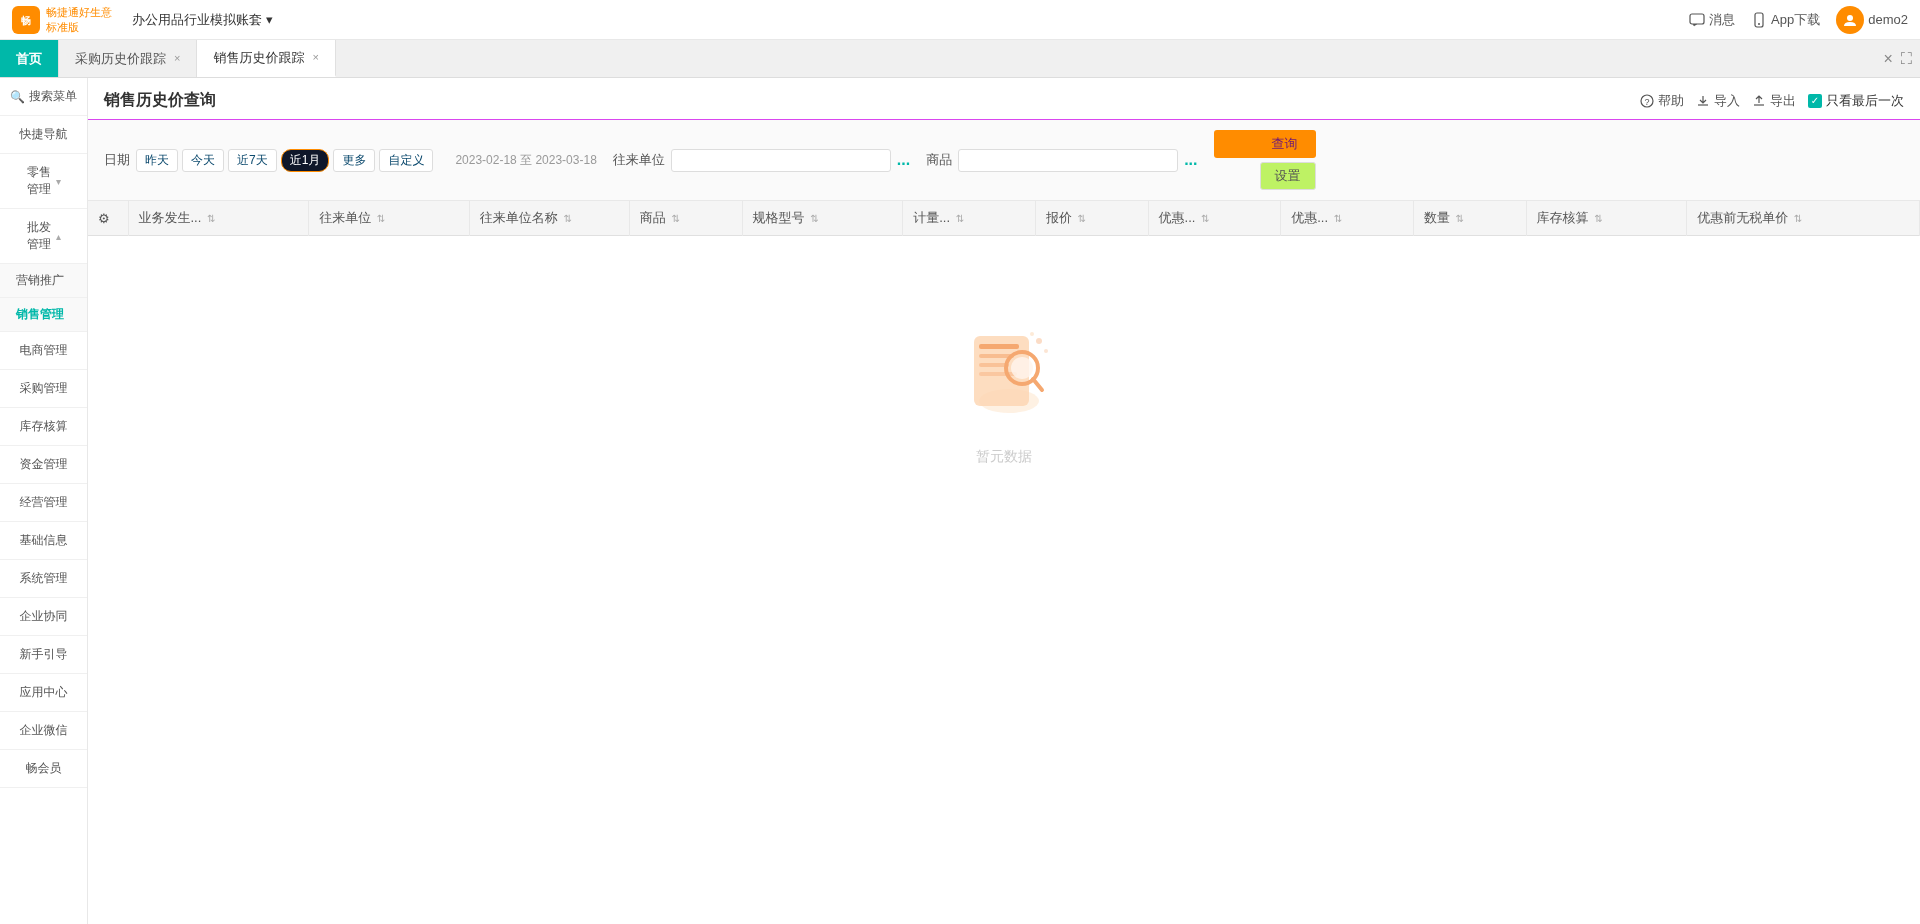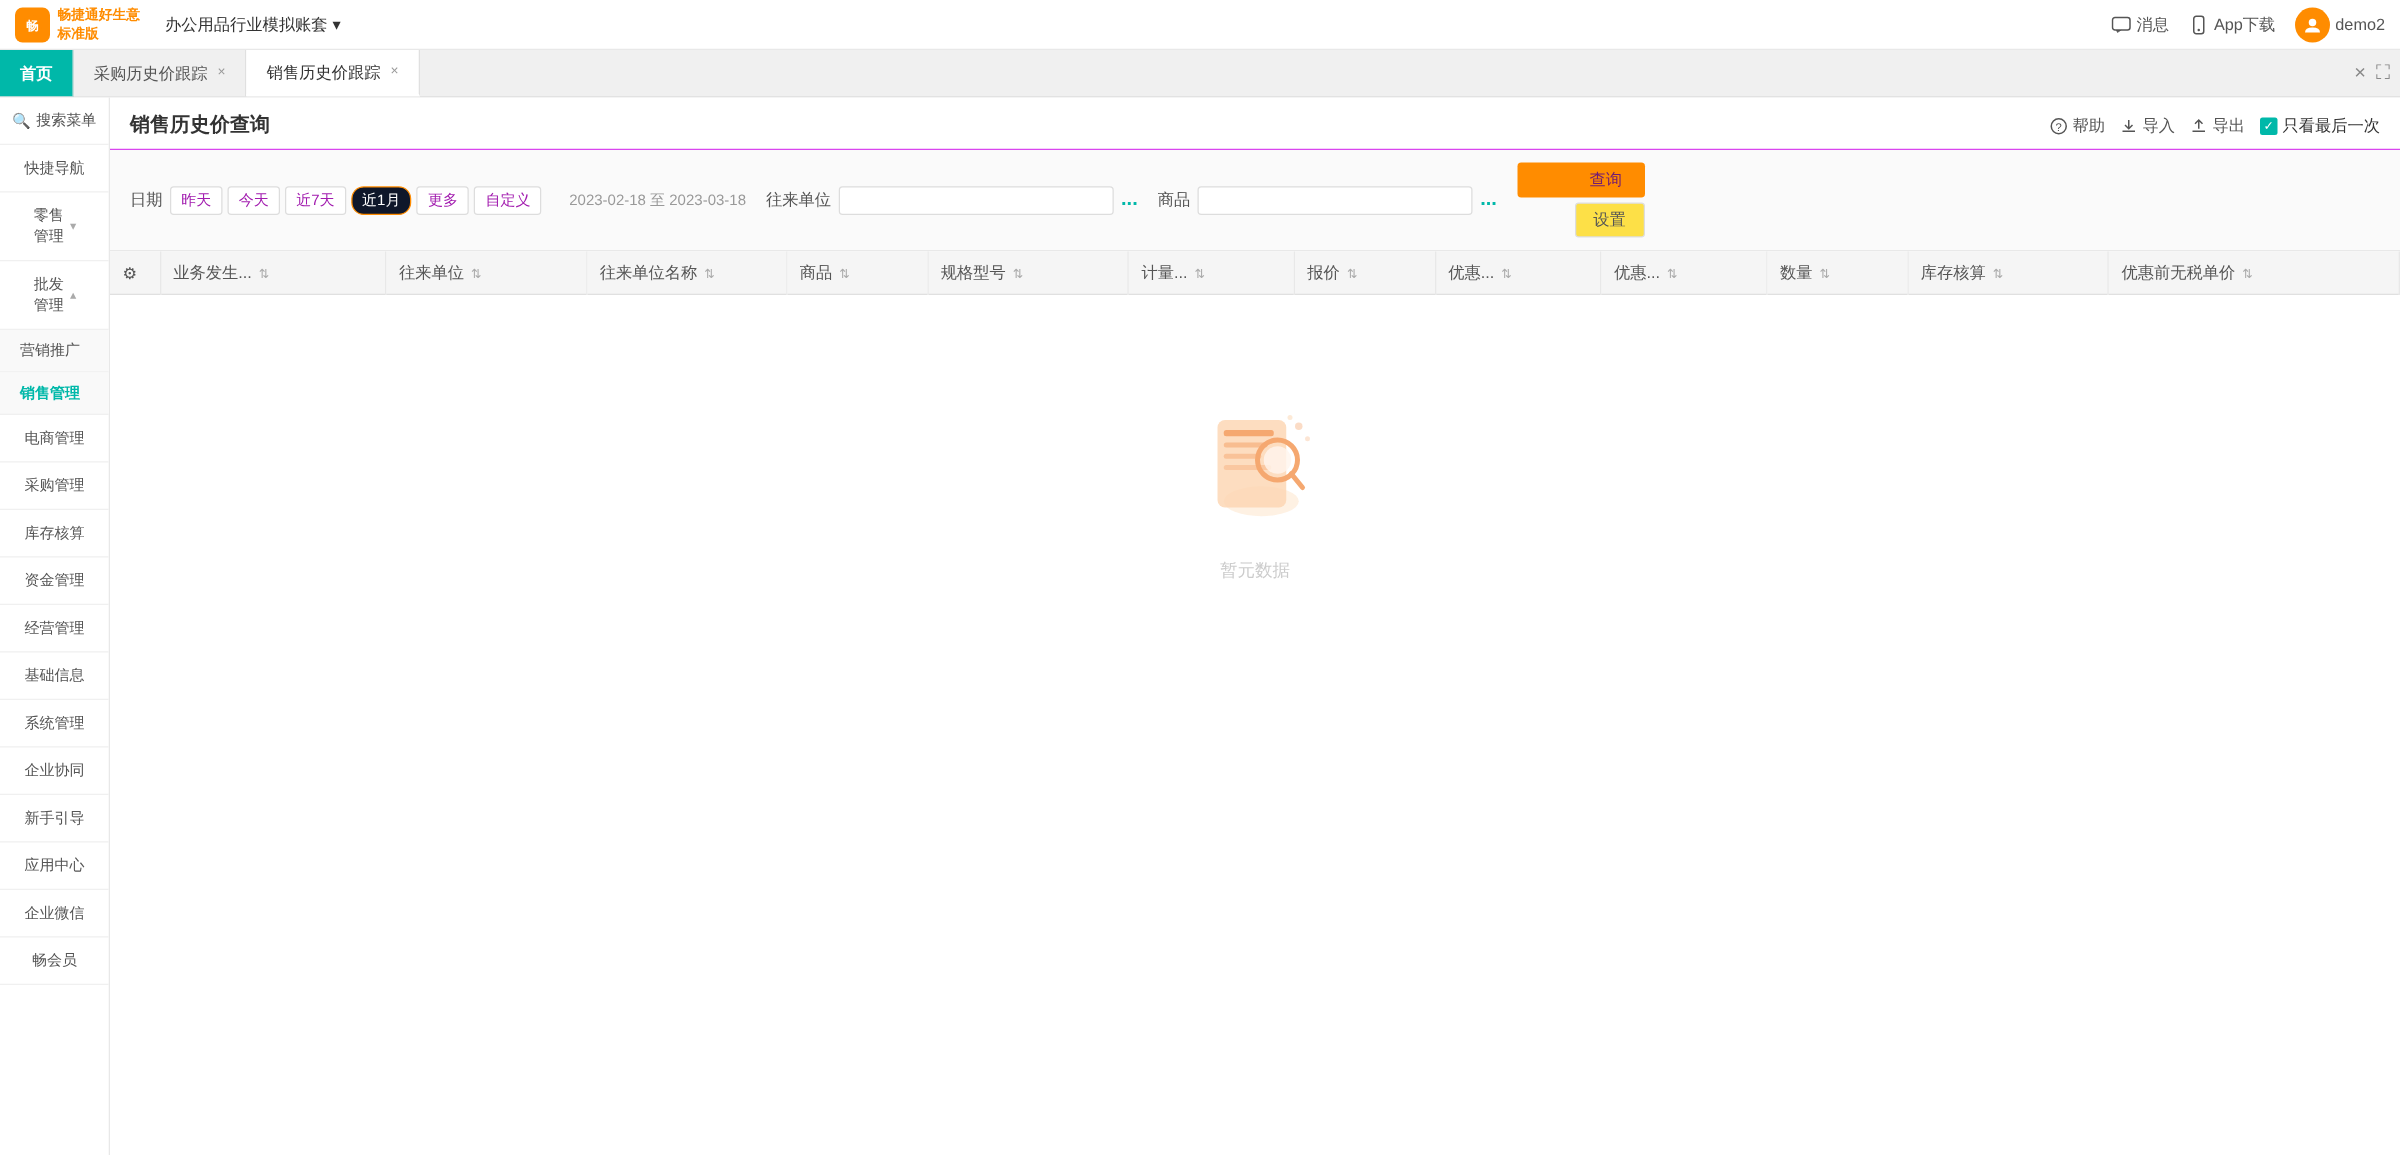--- a/index.html
+++ b/index.html
@@ -35,21 +35,21 @@
       align-items: center;
       justify-content: center;
       color: #fff;
       font-size: 14px;
       font-weight: bold;
     }
     .logo-text {
       font-size: 11px;
       color: #ff8c00;
       line-height: 1.3;
-      font-weight: bold;
+      font-weight: normal;
     }
     .top-center {
       display: flex;
       align-items: center;
       gap: 8px;
       flex: 1;
       padding-left: 20px;
     }
     .dropdown-selector {
       font-size: 13px;
@@ -256,21 +256,21 @@
       align-items: center;
       gap: 4px;
     }
     .date-btn {
       padding: 2px 8px;
       font-size: 12px;
       border: 1px solid #ddd;
       border-radius: 3px;
       background: #fff;
       cursor: pointer;
-      color: #a21caf;
+      color: #0c4a6e;
     }
     .date-btn.active {
       background: #0f172a;
       color: #fff;
       border-color: #ff8c00;
       border-radius: 10px;
     }
     .date-range-text {
       font-size: 12px;
       color: #999;
@@ -301,21 +301,21 @@
       color: #701a75;
       border: none;
       padding: 5px 18px;
       border-radius: 3px;
       font-size: 13px;
       cursor: pointer;
       font-weight: normal;
       text-align: right;
     }
     .settings-btn {
-      background: #fde047;
+      background: #bef264;
       color: #555;
       border: 1px solid #ddd;
       padding: 4px 14px;
       border-radius: 3px;
       font-size: 13px;
       cursor: pointer;
       margin-left: 46px;
     }
     .filter-buttons-col {
       display: flex;

